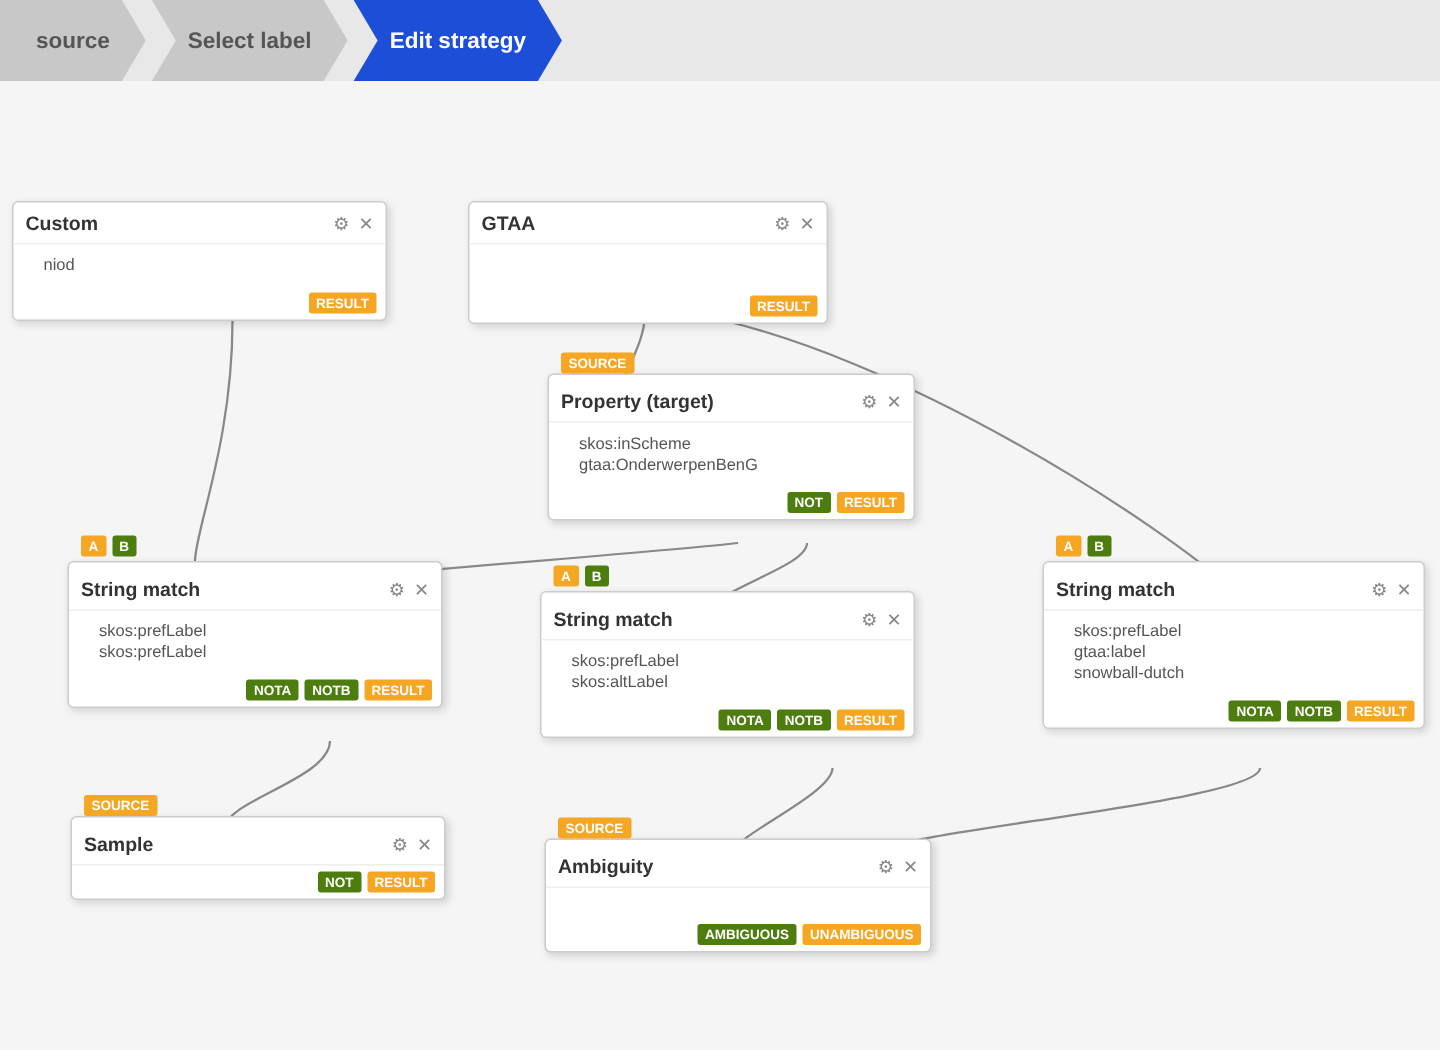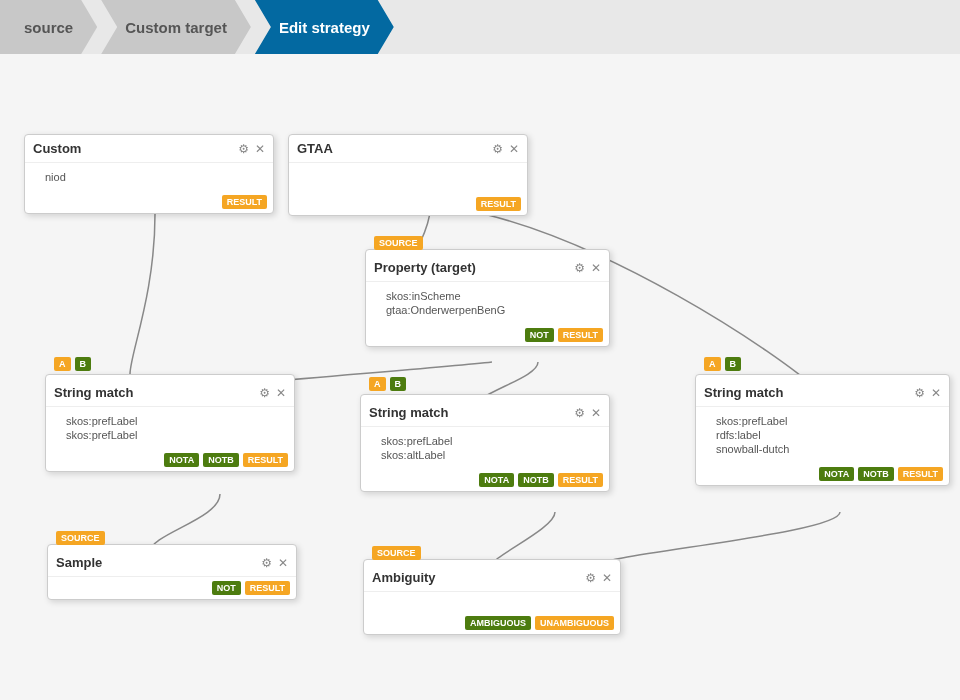--- a/index.html
+++ b/index.html
@@ -23,21 +23,21 @@
       position: relative;
       cursor: pointer;
       clip-path: polygon(0 0, calc(100% - 16px) 0, 100% 50%, calc(100% - 16px) 100%, 0 100%, 16px 50%);
       background: #d0d0d0;
       margin-right: 4px;
     }
     .nav-item:first-child {
       clip-path: polygon(0 0, calc(100% - 16px) 0, 100% 50%, calc(100% - 16px) 100%, 0 100%);
     }
     .nav-item.active {
-      background: #0369a1;
+      background: #1d4ed8;
       color: white;
     }
     .nav-item.inactive {
       background: #c8c8c8;
       color: #555;
     }
 
     
     .canvas {
       position: relative;
@@ -116,21 +116,21 @@
     .port-blue { background: #4d7c0f; }
   </style>
 </head>
 <body>
 
 <div class="nav-bar">
   <div class="nav-item inactive">
     <span>source</span>
   </div>
   <div class="nav-item inactive">
-    <span>Custom target</span>
+    <span>Select label</span>
   </div>
   <div class="nav-item active">
     <span>Edit strategy</span>
   </div>
 </div>
 
 <div class="canvas">
 
   <svg class="connections-svg">
 
@@ -144,37 +144,37 @@
 
     <path d="M 220 440 C 220 465, 150 480, 150 498" stroke="#888" stroke-width="1.5" fill="none"></path>
 
     <path d="M 555 458 C 555 475, 490 503, 490 513" stroke="#888" stroke-width="1.5" fill="none"></path>
 
     <path d="M 840 458 C 840 480, 600 500, 590 513" stroke="#888" stroke-width="1.5" fill="none"></path>
 
     <path d="M 460 155 C 600 180, 780 300, 820 338" stroke="#888" stroke-width="1.5" fill="none"></path>
   </svg>
 
-  <div class="node" style="left:24px; top:80px; width:250px;">
+  <div class="node" style="left:8px; top:80px; width:250px;">
     <div class="node-header">
       <span class="node-title">Custom</span>
       <div class="node-actions">
         <span class="node-icon">⚙</span>
         <span class="node-icon">✕</span>
       </div>
     </div>
     <div class="node-body">
       <div>niod</div>
     </div>
     <div class="node-footer">
       <span class="port port-orange">RESULT</span>
     </div>
   </div>
 
-  <div class="node" style="left:288px; top:80px; width:240px;">
+  <div class="node" style="left:312px; top:80px; width:240px;">
     <div class="node-header">
       <span class="node-title">GTAA</span>
       <div class="node-actions">
         <span class="node-icon">⚙</span>
         <span class="node-icon">✕</span>
       </div>
     </div>
     <div class="node-body" style="min-height:30px;"></div>
     <div class="node-footer">
       <span class="port port-orange">RESULT</span>
@@ -263,21 +263,21 @@
     </div>
     <div class="node-header" style="margin-top:4px;">
       <span class="node-title">String match</span>
       <div class="node-actions">
         <span class="node-icon">⚙</span>
         <span class="node-icon">✕</span>
       </div>
     </div>
     <div class="node-body">
       <div>skos:prefLabel</div>
-      <div>rdfs:label</div>
+      <div>gtaa:label</div>
       <div>snowball-dutch</div>
     </div>
     <div class="node-footer">
       <span class="port port-blue">NOTA</span>
       <span class="port port-blue">NOTB</span>
       <span class="port port-orange">RESULT</span>
     </div>
   </div>
 
   <div class="node" style="left:47px; top:490px; width:250px;">

